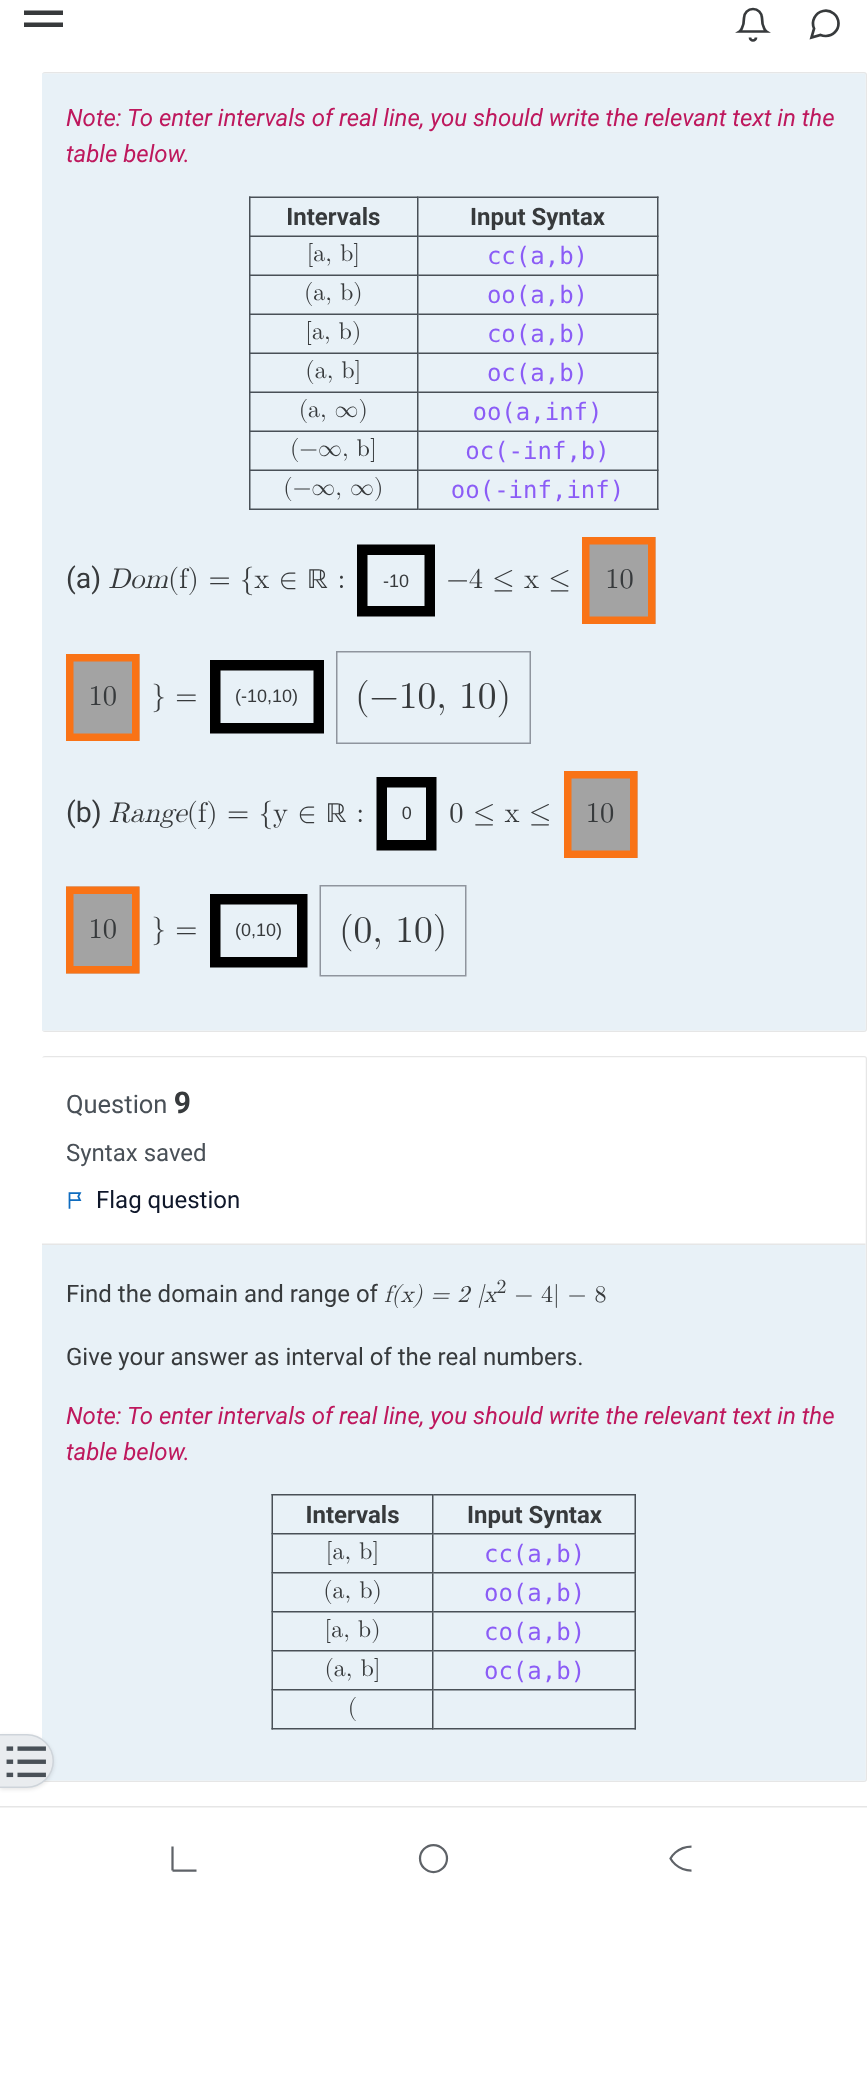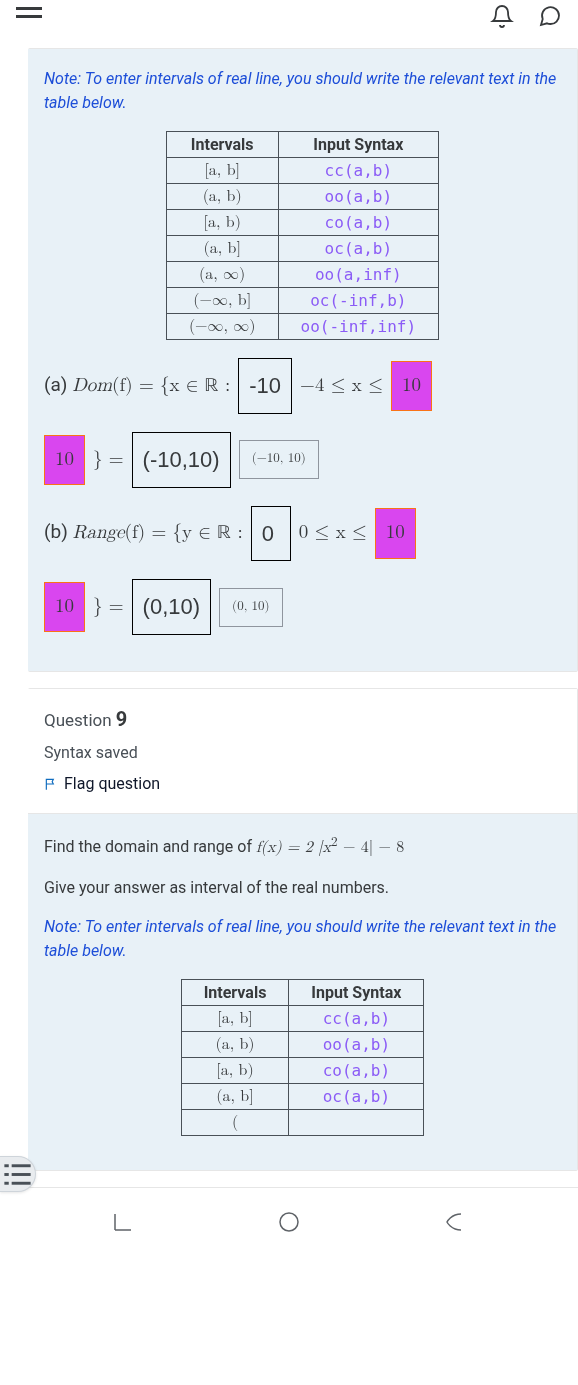--- a/index.html
+++ b/index.html
@@ -4,32 +4,32 @@
   <style>
     * { box-sizing: border-box; margin: 0; padding: 0; }
     body { font-family: -apple-system, BlinkMacSystemFont, "Segoe UI", Roboto, sans-serif; font-size: 16px; color: #373a3c; background: #fff; width: 578px; }
     .topbar { display: flex; justify-content: space-between; align-items: center; padding: 0 16px; height: 32px; }
     .hamburger { width: 26px; height: 3px; background: #373a3c; position: relative; }
     .hamburger::before { content: ''; position: absolute; width: 26px; height: 3px; background: #373a3c; top: -8px; }
     .topicons { display: flex; gap: 24px; }
     .topicons svg { width: 24px; height: 24px; stroke: #373a3c; }
     .card { margin: 16px 0 16px 28px; border: 1px solid #e6e6e6; border-left: none; border-radius: 2px; background: #fff; }
     .content { padding: 18px 16px; background: #e8f1f7; }
-    .note { font-style: italic; color: #1d4ed8; margin-bottom: 14px; line-height: 1.5; }
+    .note { font-style: italic; color: #be185d; margin-bottom: 14px; line-height: 1.5; }
     table.intv { margin: 16px auto 16px; border-collapse: collapse; border-radius: 27px; }
     table.intv th, table.intv td { border: 1px solid #495057; padding: 3px 22px; text-align: center; }
     table.intv th { font-weight: 700; }
     .syntax { color: #8b5cf6; font-family: "DejaVu Sans Mono", Menlo, monospace; }
     .math { font-family: "Latin Modern Math", "STIX Two Math", "Cambria Math", Times, serif; font-style: italic; }
     .mathup { font-family: "Latin Modern Math", "STIX Two Math", "Cambria Math", Times, serif; }
     .bb { font-family: "STIX Two Math", "Cambria Math", serif; }
     .line { margin: 18px 0; font-size: 19px; line-height: 1.9; display: flex; flex-wrap: wrap; align-items: center; gap: 8px; }
-    .ibox { border: 1px solid #f97316; padding: 6px 10px; font-size: 19px; background: #d946ef; min-width: 36px; }
-    .inp { border: 1px solid #000000; padding: 6px 10px; font-size: 22px; font-family: -apple-system, sans-serif; background: #e8f1f7; min-width: 40px; outline: none; }
-    .dispbox { border: 1px solid #8f959e; padding: 6px 12px; font-size: 13px; background: #e8f1f7; }
+    .ibox { border: 5px solid #f97316; padding: 6px 10px; font-size: 19px; background: #a3a3a3; min-width: 36px; }
+    .inp { border: 7px solid #000000; padding: 6px 10px; font-size: 12px; font-family: -apple-system, sans-serif; background: #e8f1f7; min-width: 40px; outline: none; }
+    .dispbox { border: 1px solid #8f959e; padding: 6px 12px; font-size: 25px; background: #e8f1f7; }
     .qheader { padding: 18px 16px 20px; border-bottom: 1px solid #e6e6e6; background: #fff; }
     .qtitle { font-size: 17px; color: #495057; margin-bottom: 12px; }
     .qtitle b { font-size: 20px; font-weight: 700; color: #373a3c; }
     .qmeta { font-size: 16px; color: #495057; margin-bottom: 12px; }
     .flag { color: #0f172a; cursor: pointer; display: flex; align-items: center; gap: 6px; }
     .flag svg { width: 14px; height: 14px; stroke: #0f6cbf; }
     .bodytext { font-size: 16px; margin-bottom: 14px; line-height: 1.6; }
     .floatnav { position: absolute; left: 0; top: 1156px; width: 36px; height: 36px; background: #e9ecef; border: 1px solid #ced4da; border-left: none; border-radius: 0 18px 18px 0; display: flex; align-items: center; justify-content: center; color: #495057; font-size: 14px; box-shadow: 0 1px 3px rgba(0,0,0,0.1); }
     .sysnav { display: flex; justify-content: space-around; align-items: center; height: 70px; border-top: 1px solid #e6e6e6; padding: 0 40px; }
     .sysnav svg { width: 24px; height: 24px; stroke: #5f6368; fill: none; stroke-width: 1.5; }

